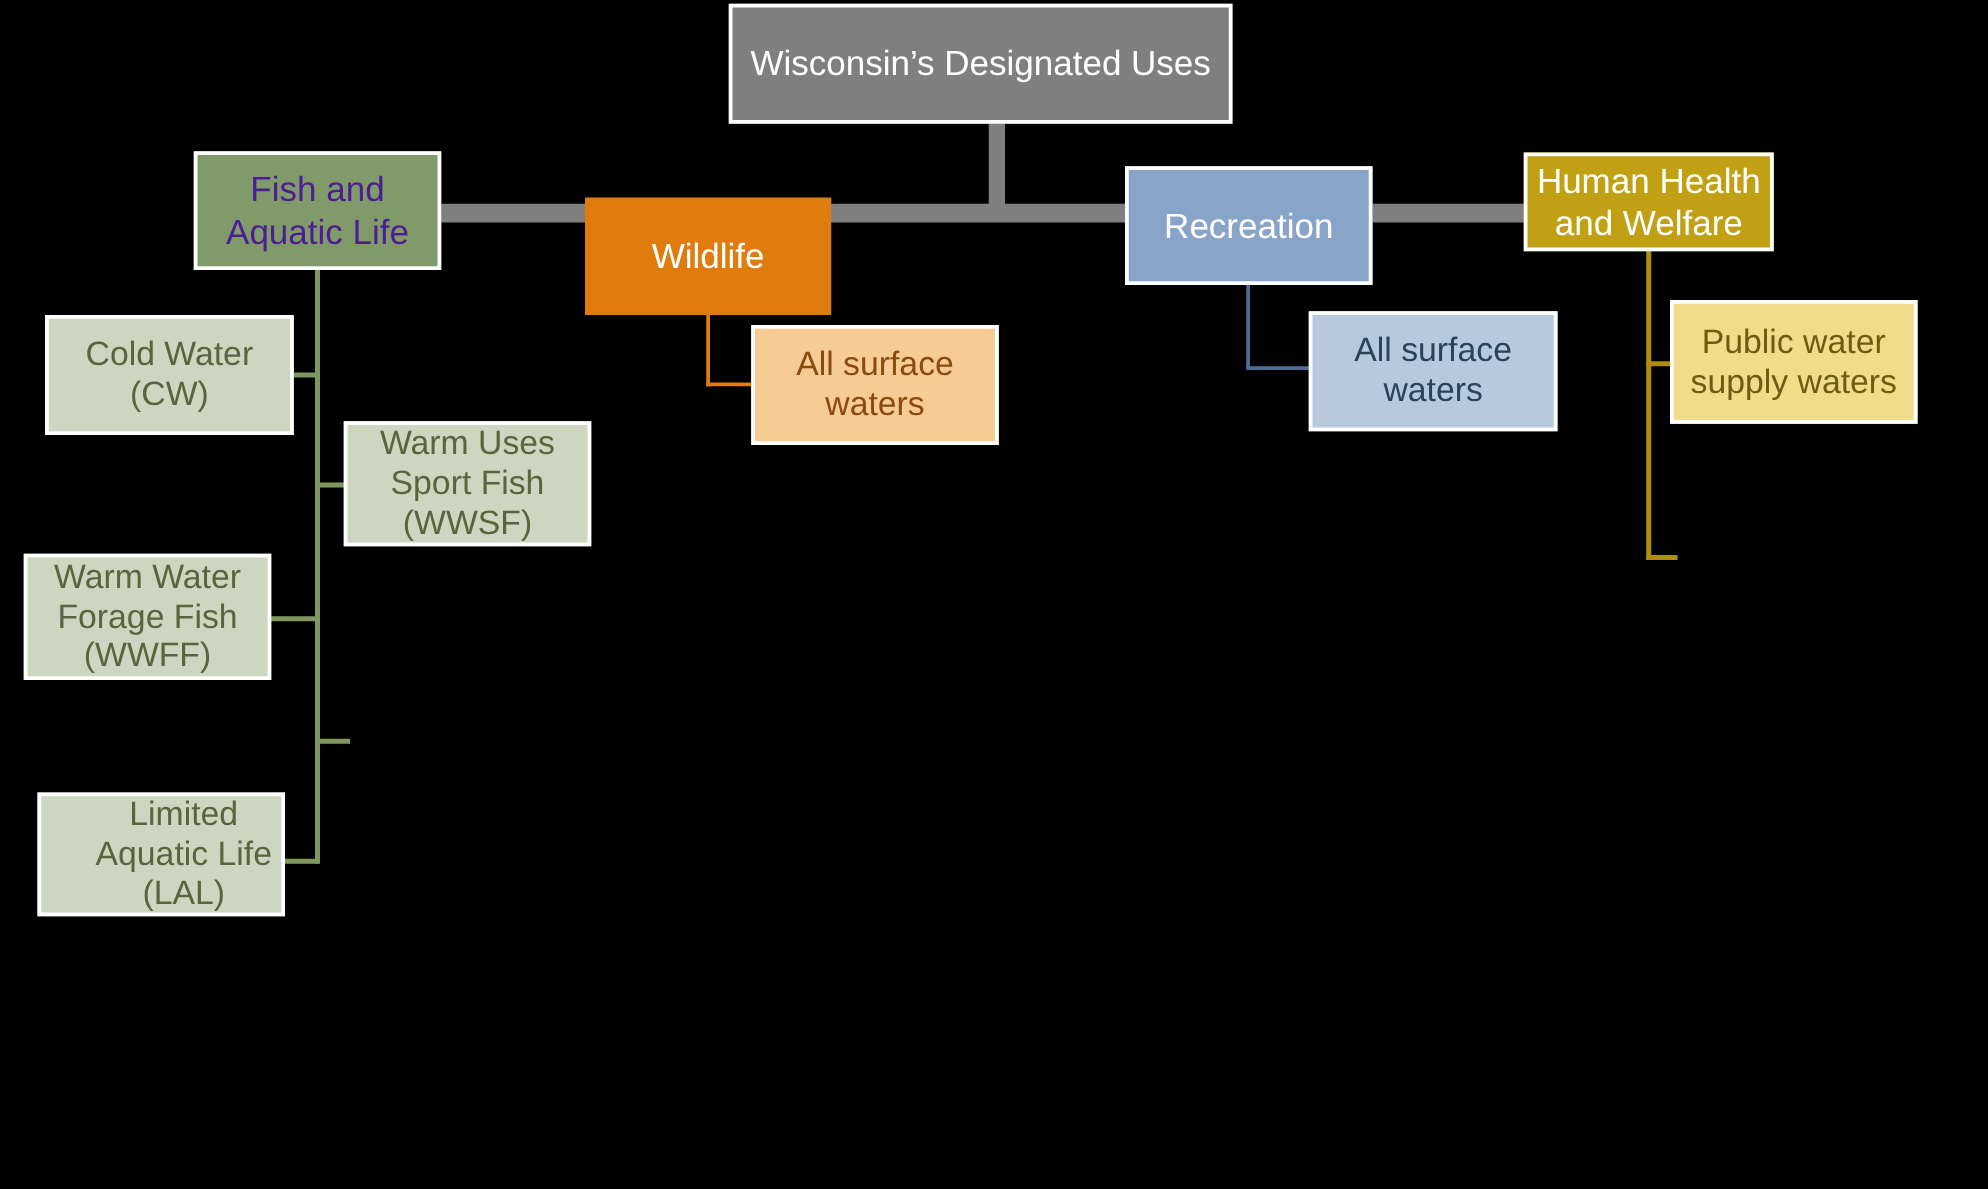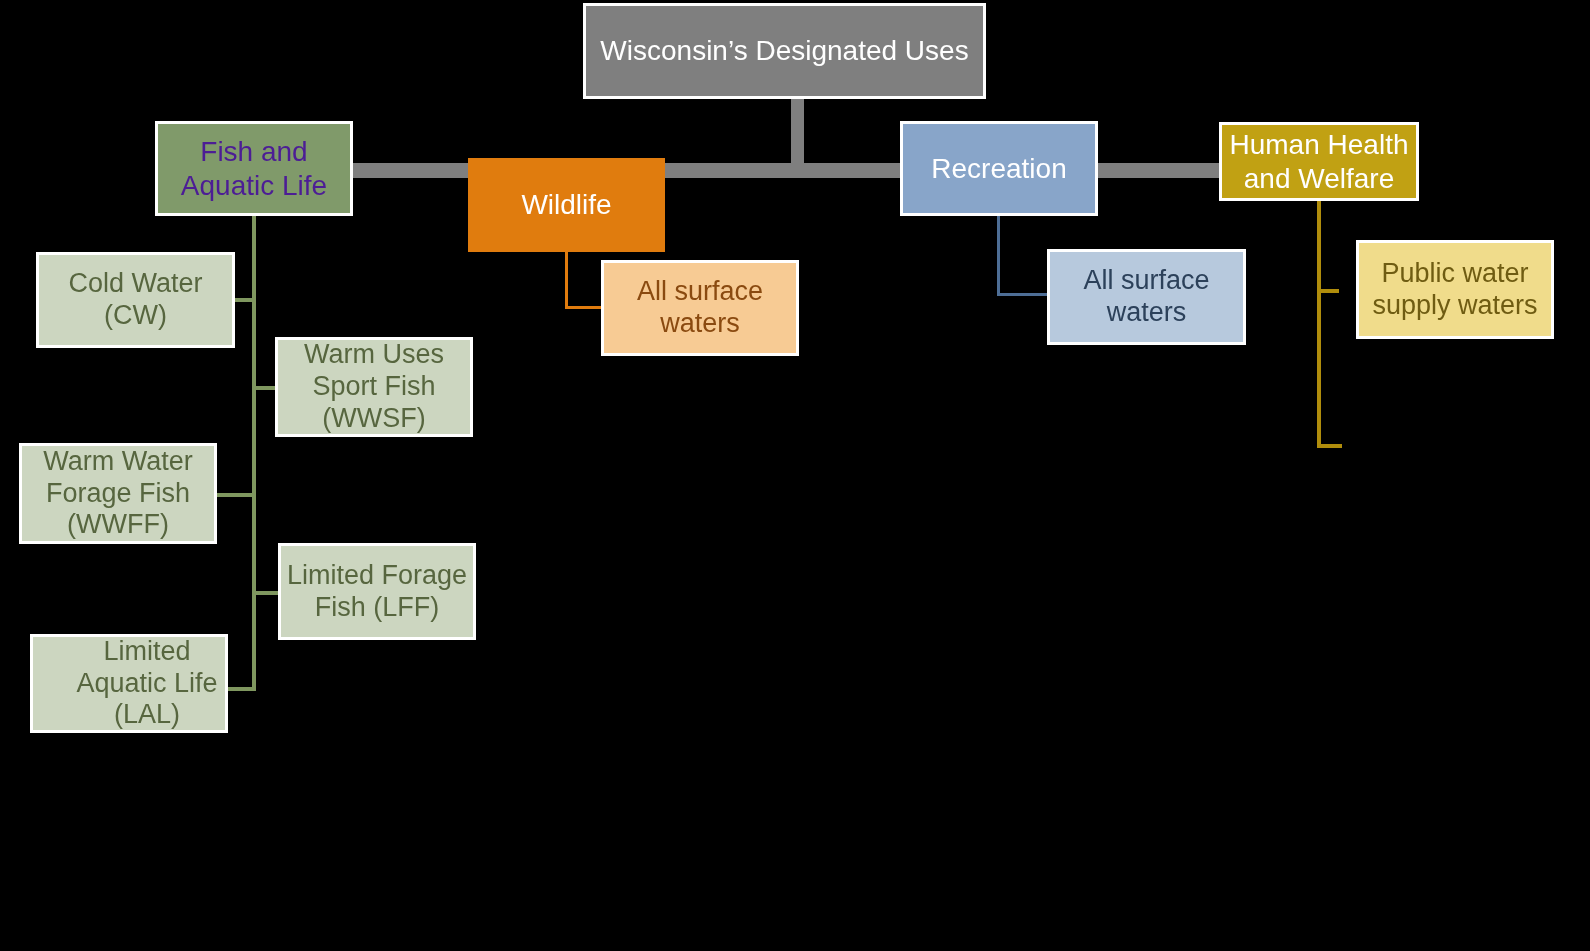--- a/index.html
+++ b/index.html
@@ -84,21 +84,20 @@
     background: #b7c9dd;
     border: 3px solid #ffffff;
     color: #2c415a;
     font-size: 27px;
   }
   .node-yellow {
     background: #f0dc8b;
     border: 3px solid #ffffff;
     color: #6f5c12;
     font-size: 27px;
-    margin-left: 20px;
   }
 
   
   .conn {
     position: absolute;
     z-index: 1;
   }
   .conn-gray   { background: #7f7f7f; }
   .conn-green  { background: #7f975f; }
   .conn-orange { background: #e07c0e; }
@@ -132,31 +131,30 @@
   <div class="conn conn-gold" style="left:1317px; top:200px; width:4px; height:248px;"></div>
   <div class="conn conn-gold" style="left:1317px; top:289px; width:22px; height:4px;"></div>
   <div class="conn conn-gold" style="left:1317px; top:444px; width:25px; height:4px;"></div>
 
   <div class="node node-root" style="left:583px; top:3px; width:403px; height:96px;">Wisconsin’s Designated Uses</div>
 
   <div class="node node-fish" style="left:155px; top:121px; width:198px; height:95px;">Fish and Aquatic Life</div>
 
   <div class="node node-wildlife" style="left:468px; top:122px; width:197px; height:94px;">Wildlife</div>
 
-  <div class="node node-recreation" style="left:900px; top:121px; width:198px; height:95px;">Recreation</div>
+  <div class="node node-recreation" style="left:900px; top:133px; width:198px; height:95px;">Recreation</div>
 
   <div class="node node-human" style="left:1219px; top:122px; width:200px; height:79px;text-align:center;">Human Health and Welfare</div>
 
   <div class="node node-sage" style="left:36px; top:252px; width:199px; height:96px;">Cold Water (CW)</div>
 
   <div class="node node-sage" style="left:275px; top:337px; width:198px; height:100px;">Warm Uses Sport Fish (WWSF)</div>
 
   <div class="node node-sage" style="left:19px; top:443px; width:198px; height:101px;">Warm Water Forage Fish (WWFF)</div>
 
-  <div class="node node-sage" style="left:278px; top:543px; width:198px; height:97px;">Limited Forage Fish (LFF)</div>
 
   <div class="node node-sage" style="left:30px; top:634px; width:198px; height:99px;padding-left:36px;">Limited Aquatic Life (LAL)</div>
 
   <div class="node node-peach" style="left:601px; top:260px; width:198px; height:96px;">All surface waters</div>
 
   <div class="node node-lightblue" style="left:1047px; top:249px; width:199px; height:96px;">All surface waters</div>
 
   <div class="node node-yellow" style="left:1336px; top:240px; width:198px; height:99px;">Public water supply waters</div>
 
 

